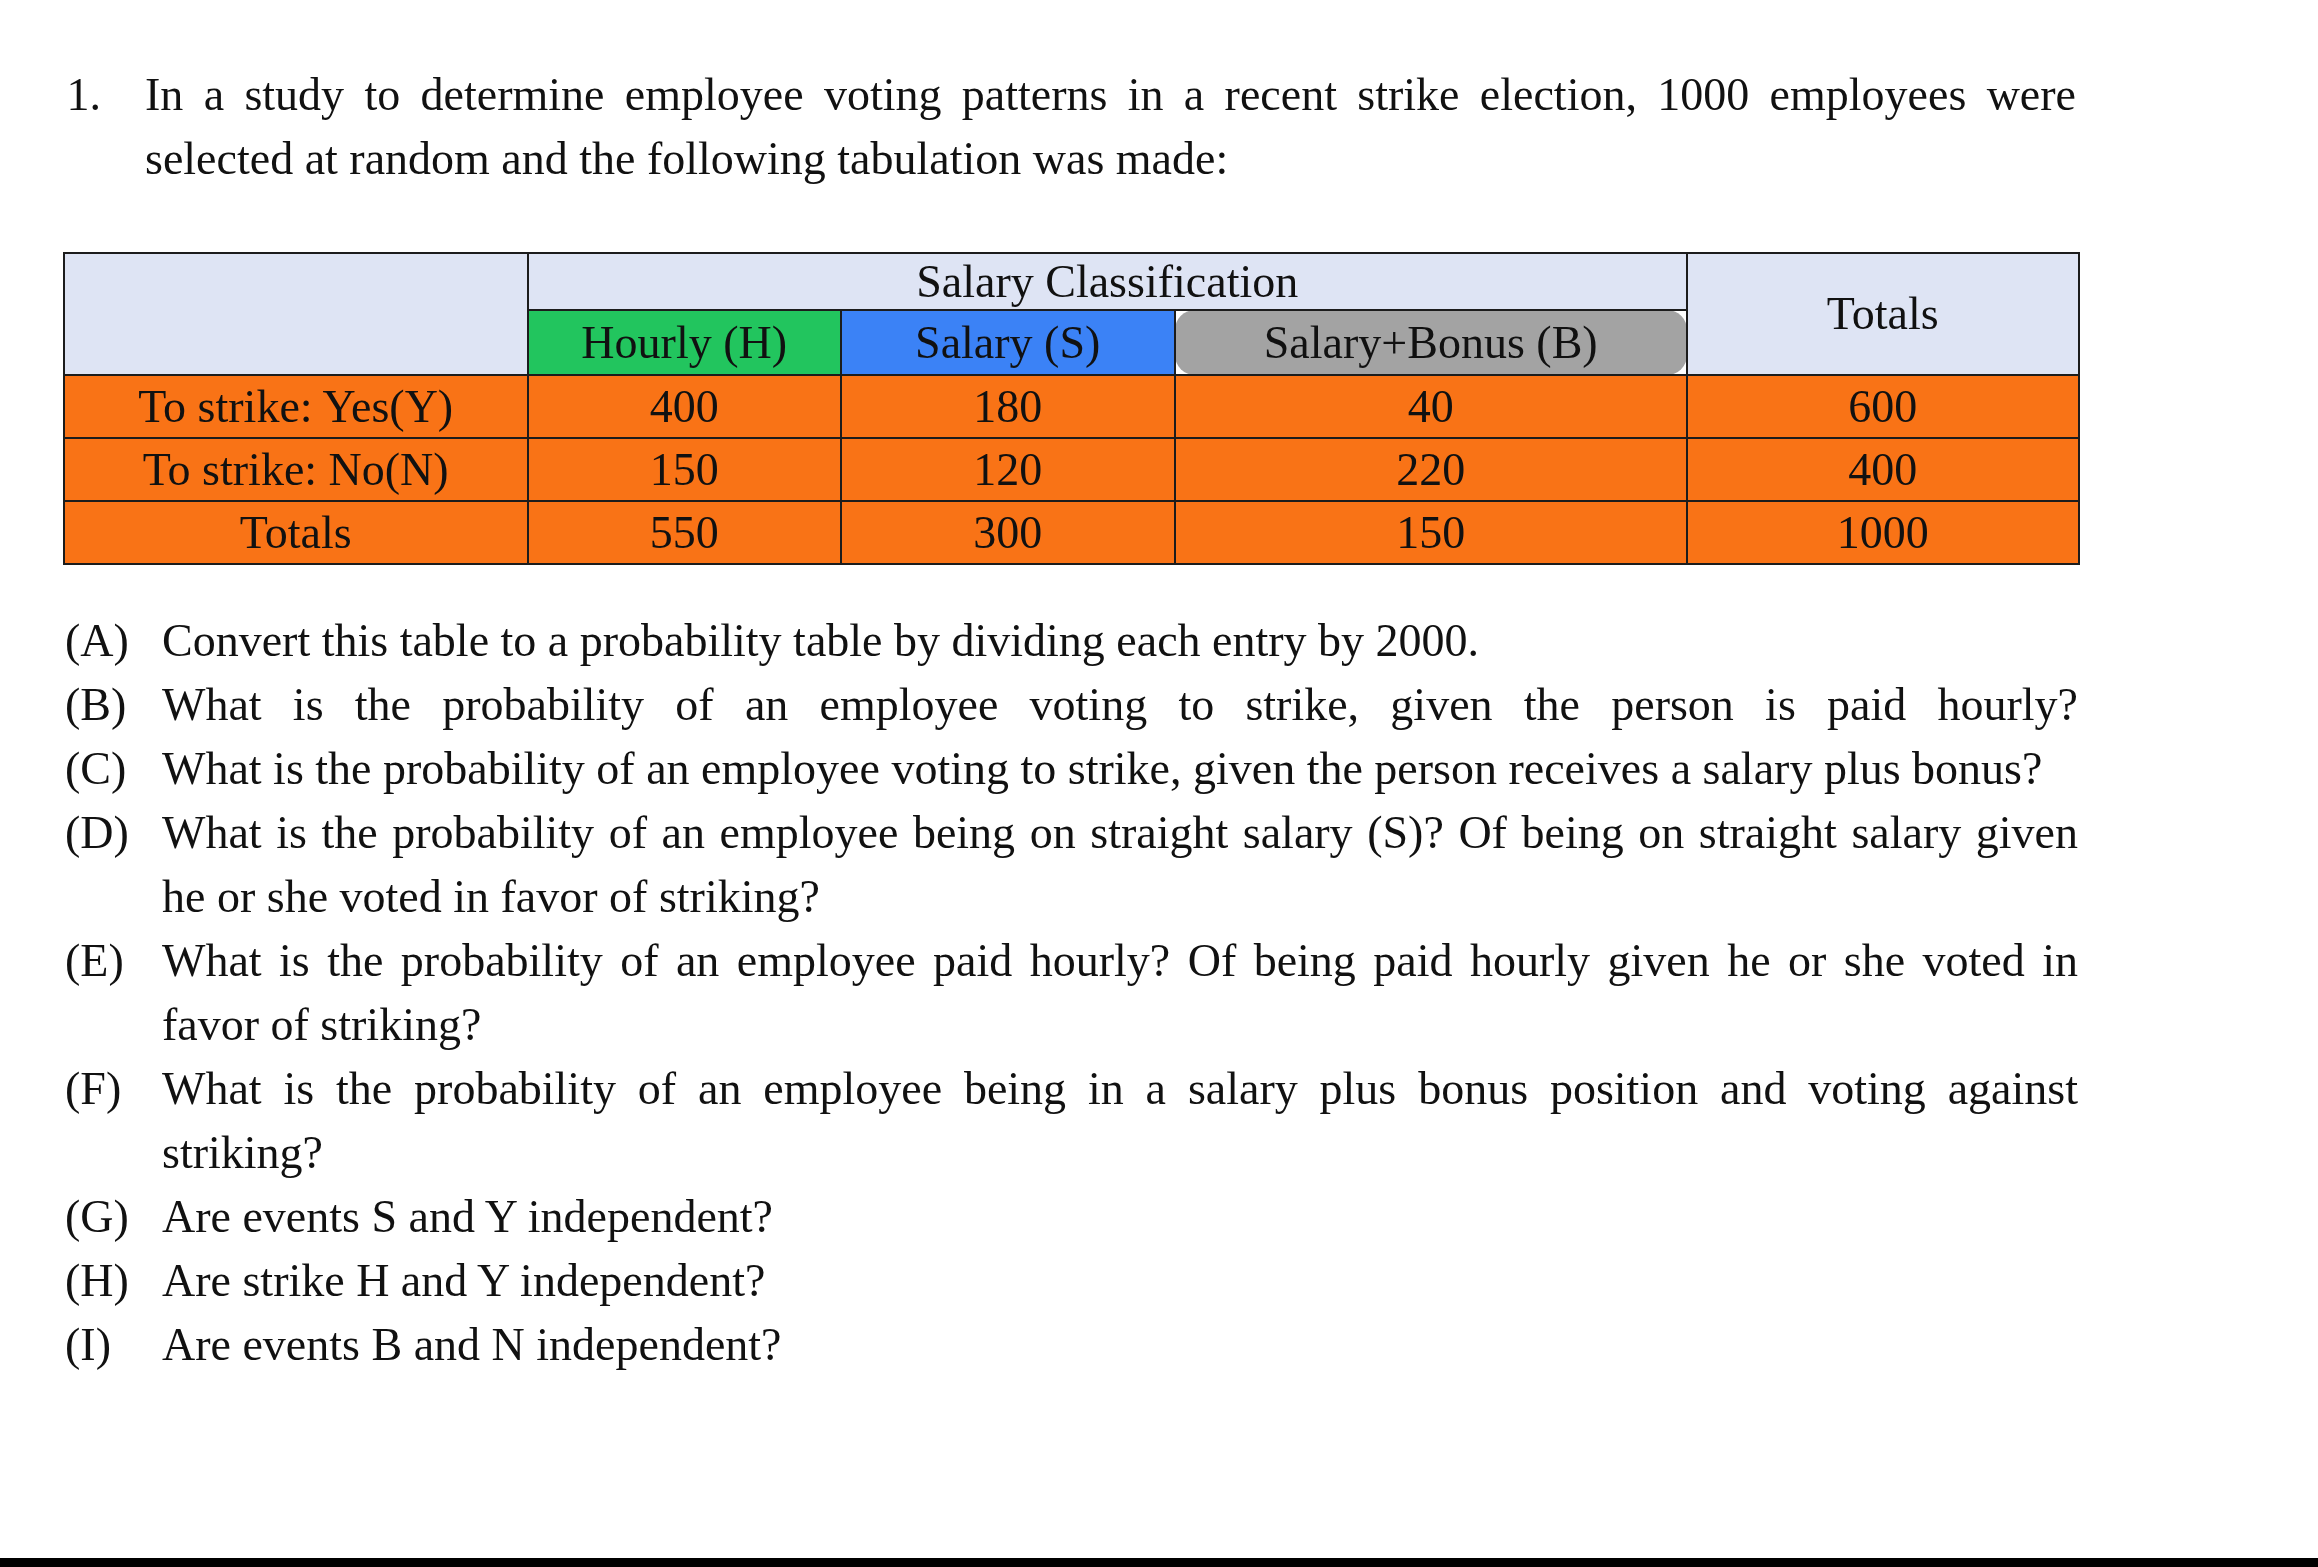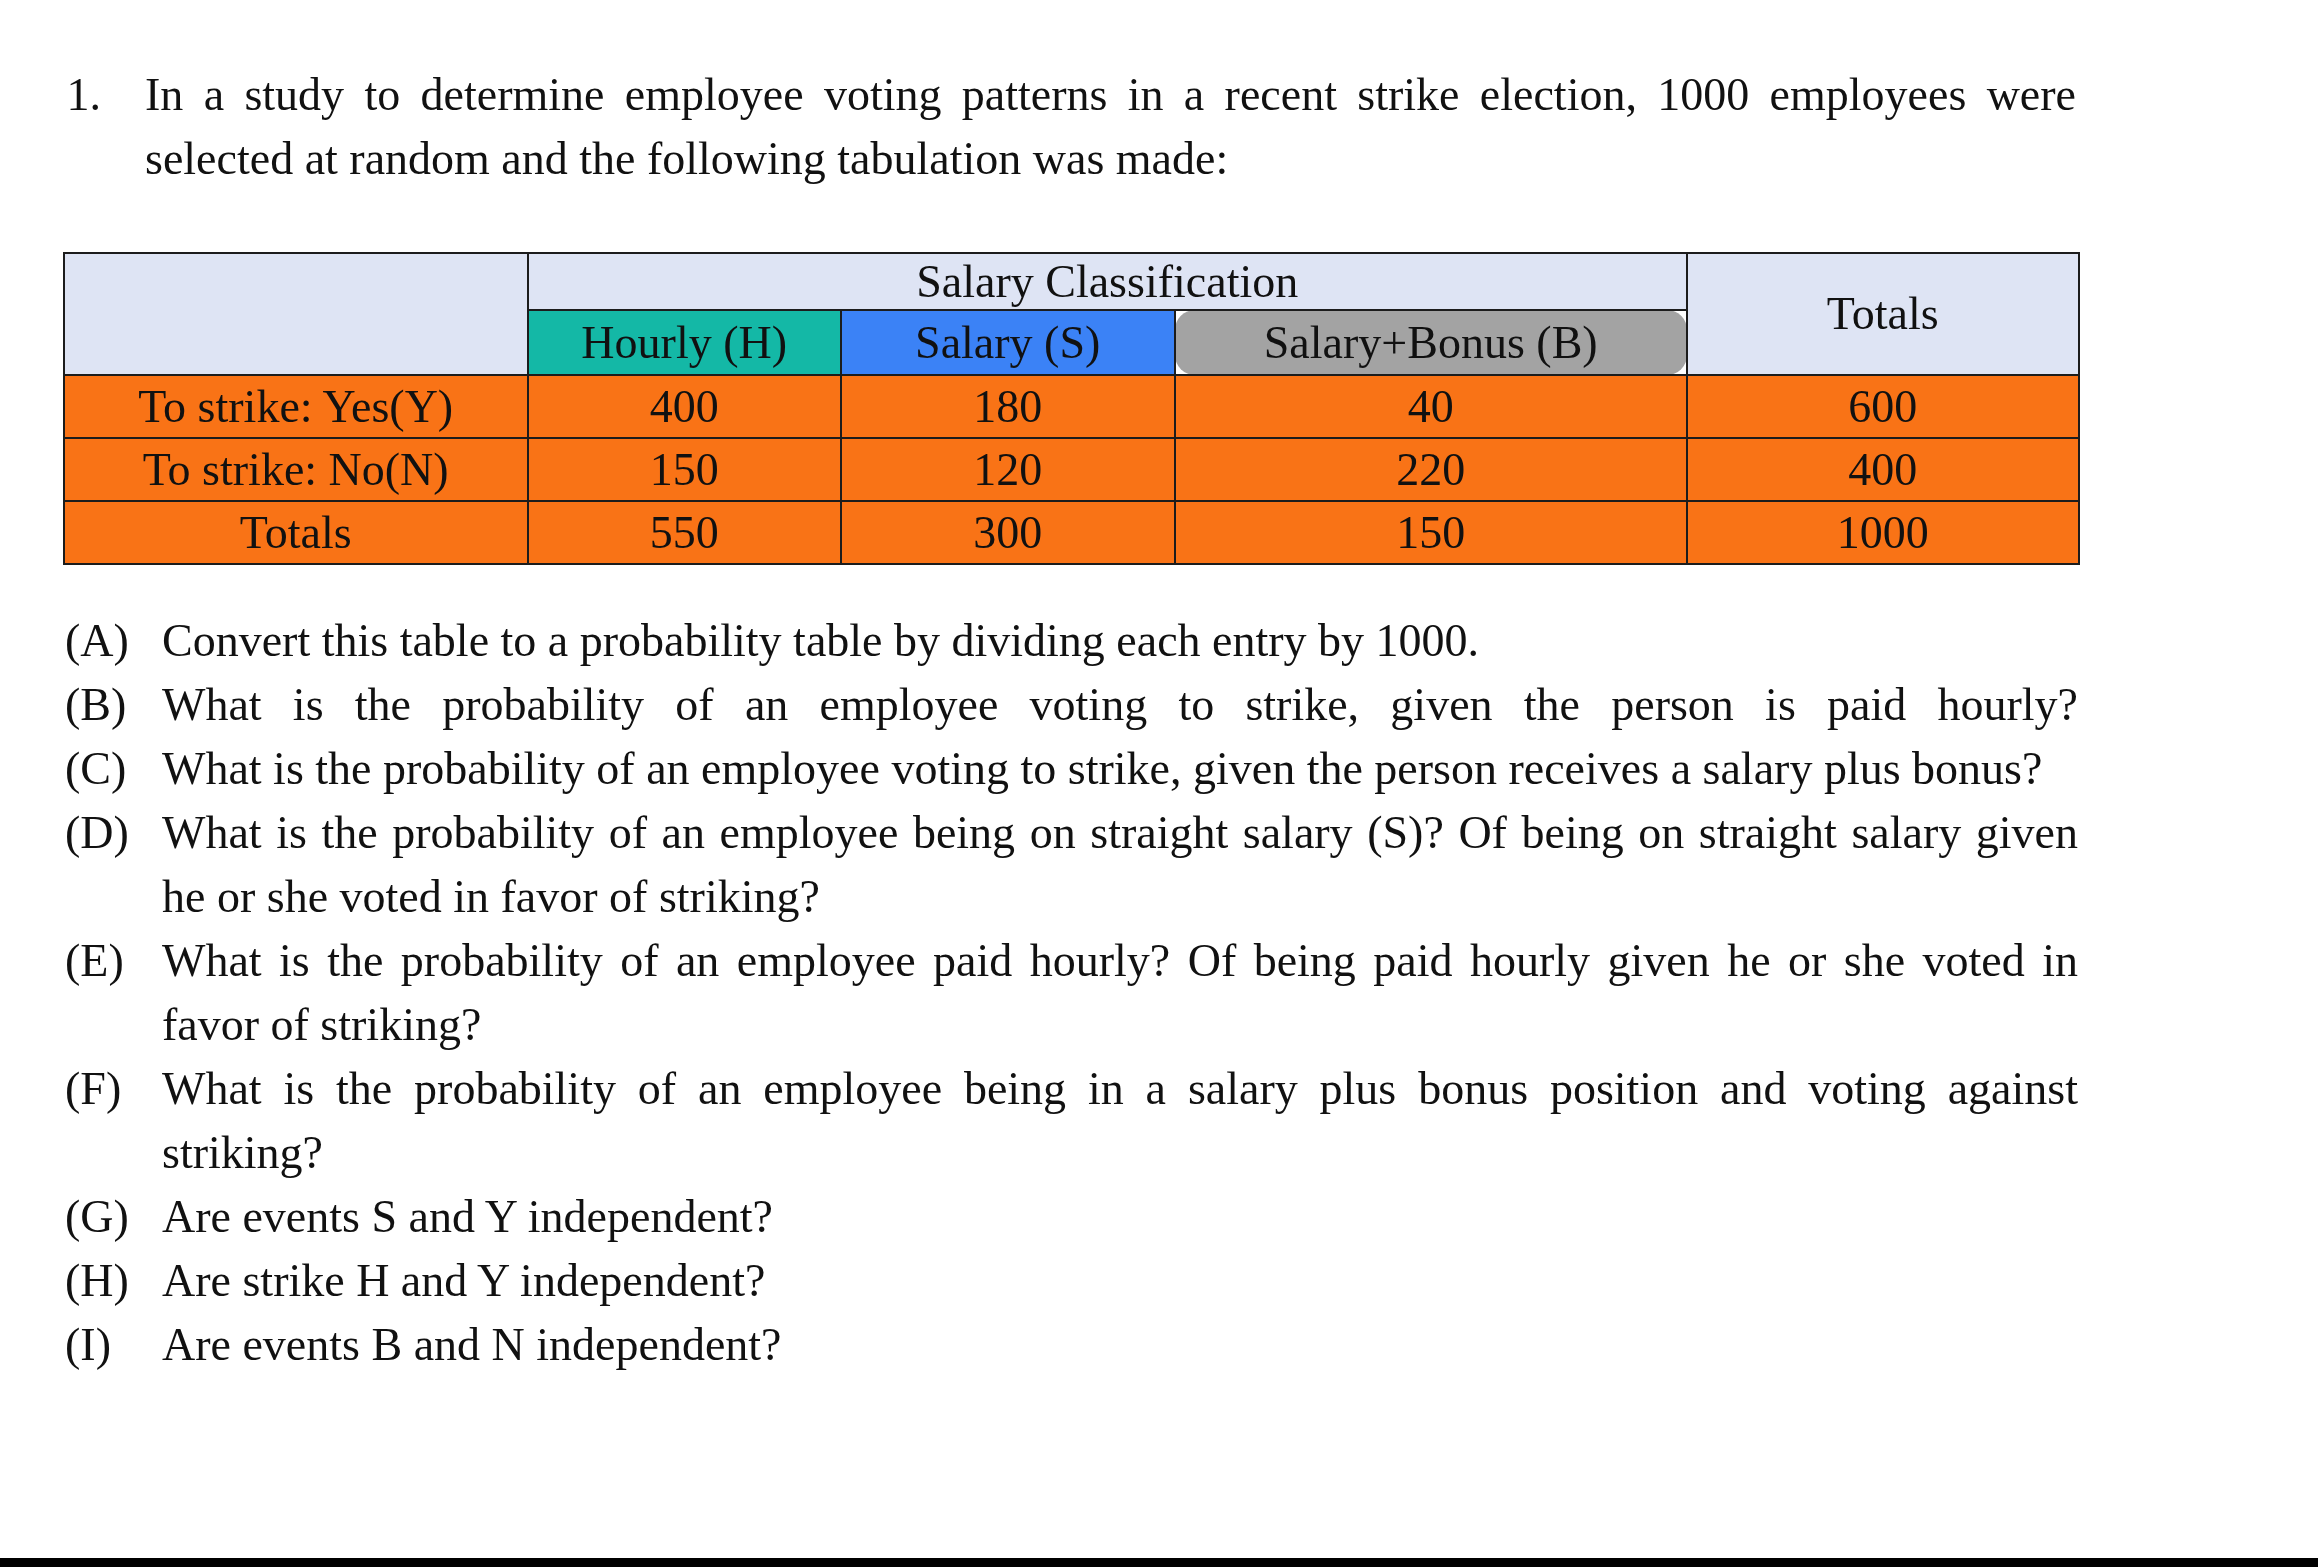--- a/index.html
+++ b/index.html
@@ -102,21 +102,21 @@
           <col class="c4">
           <col class="c5">
       </colgroup>
       <tbody>
           <tr class="hrow1">
         <th class="hdr" rowspan="2" style="background: rgb(222, 228, 244);"></th>
         <th class="hdr" colspan="3" style="background: rgb(222, 228, 244);">Salary Classification</th>
         <th class="hdr totals-head" rowspan="2" style="background: rgb(222, 228, 244);">Totals</th>
       </tr>
       <tr class="hrow2">
-        <th class="hdr" style="background: #14b8a6;">Hourly (H)</th>
+        <th class="hdr" style="background: #22c55e;">Hourly (H)</th>
         <th class="hdr" style="background: #3b82f6;">Salary (S)</th>
         <th class="hdr" style="background: #a3a3a3; border-radius: 20px;">Salary+Bonus (B)</th>
       </tr>
       <tr class="brow sep">
         <td class="rowlabel">To strike: Yes(Y)</td>
         <td>400</td>
         <td>180</td>
         <td>40</td>
         <td>600</td>
       </tr>
@@ -134,21 +134,21 @@
         <td>150</td>
         <td>1000</td>
       </tr>
     </tbody>
       </table>
   </div>
 
   <div class="tasks">
     <div class="task">
       <span class="task-label">(A)</span>
-      <div class="task-text">Convert this table to a probability table by dividing each entry by 1000.</div>
+      <div class="task-text">Convert this table to a probability table by dividing each entry by 2000.</div>
     </div>
     <div class="task">
       <span class="task-label">(B)</span>
       <div class="task-text flush-last">What is the probability of an employee voting to strike, given the person is paid hourly?</div>
     </div>
     <div class="task">
       <span class="task-label">(C)</span>
       <div class="task-text">What is the probability of an employee voting to strike, given the person receives a salary plus bonus?</div>
     </div>
     <div class="task">

